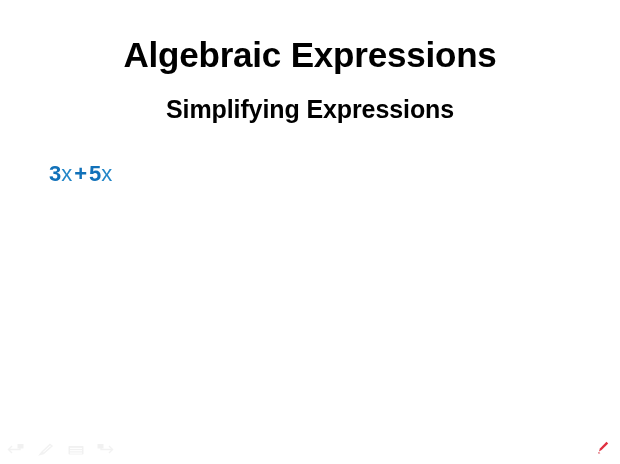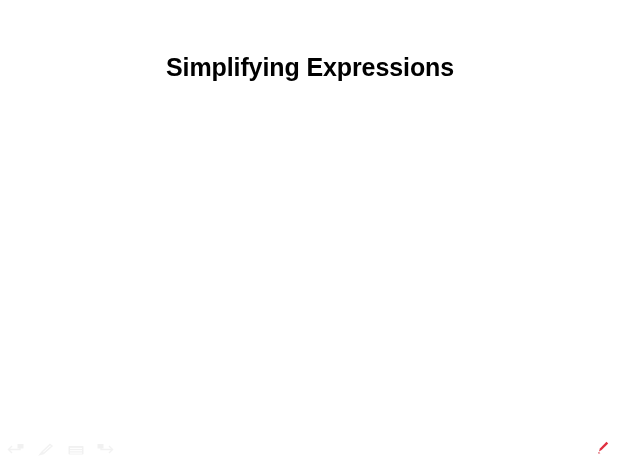--- a/index.html
+++ b/index.html
@@ -125,25 +125,29 @@
     height: 13px;
   }
   .pen-cursor svg { display: block; }
 </style>
 </head>
 <body>
 
 <div id="slide">
 
   <div class="title-block">
+    <div class="slide-title">Algebraic Expressions</div>
     <div class="slide-subtitle">Simplifying Expressions</div>
   </div>
 
   <div class="body-block">
 
+    <div class="expr-line">
+      <span class="expr-coef">3</span><span class="expr-var">x</span><span class="expr-op">+</span><span class="expr-coef">5</span><span class="expr-var">x</span>
+    </div>
   </div>
 
   <div class="controls">
 
     <div class="ctrl-btn">
       <svg width="19" height="14" viewBox="0 0 19 14" aria-hidden="true">
         <path class="ctrl-ink" d="M6 3 L2.5 6.5 L6 10"></path>
         <path class="ctrl-ink" d="M2.5 6.5 L14 6.5 L14 2"></path>
         <rect class="ctrl-fill" x="11.5" y="1" width="6" height="4.5" rx="0.5"></rect>
       </svg>

